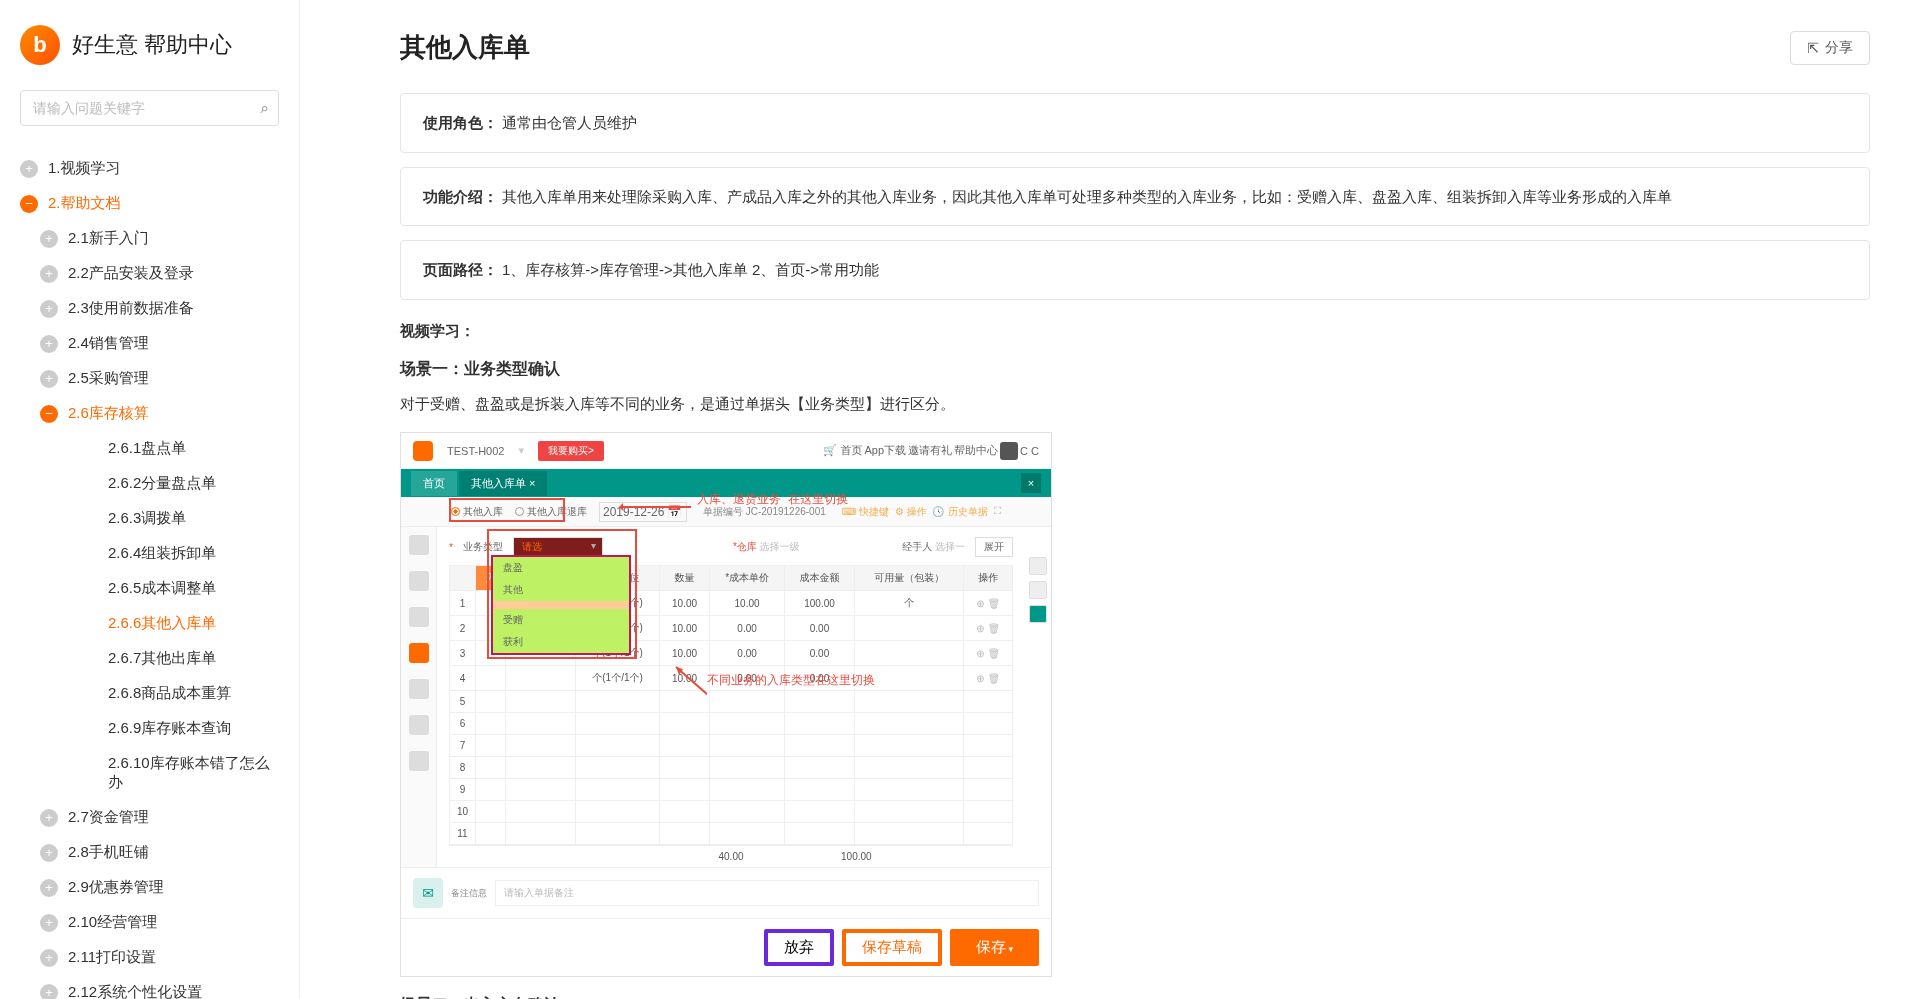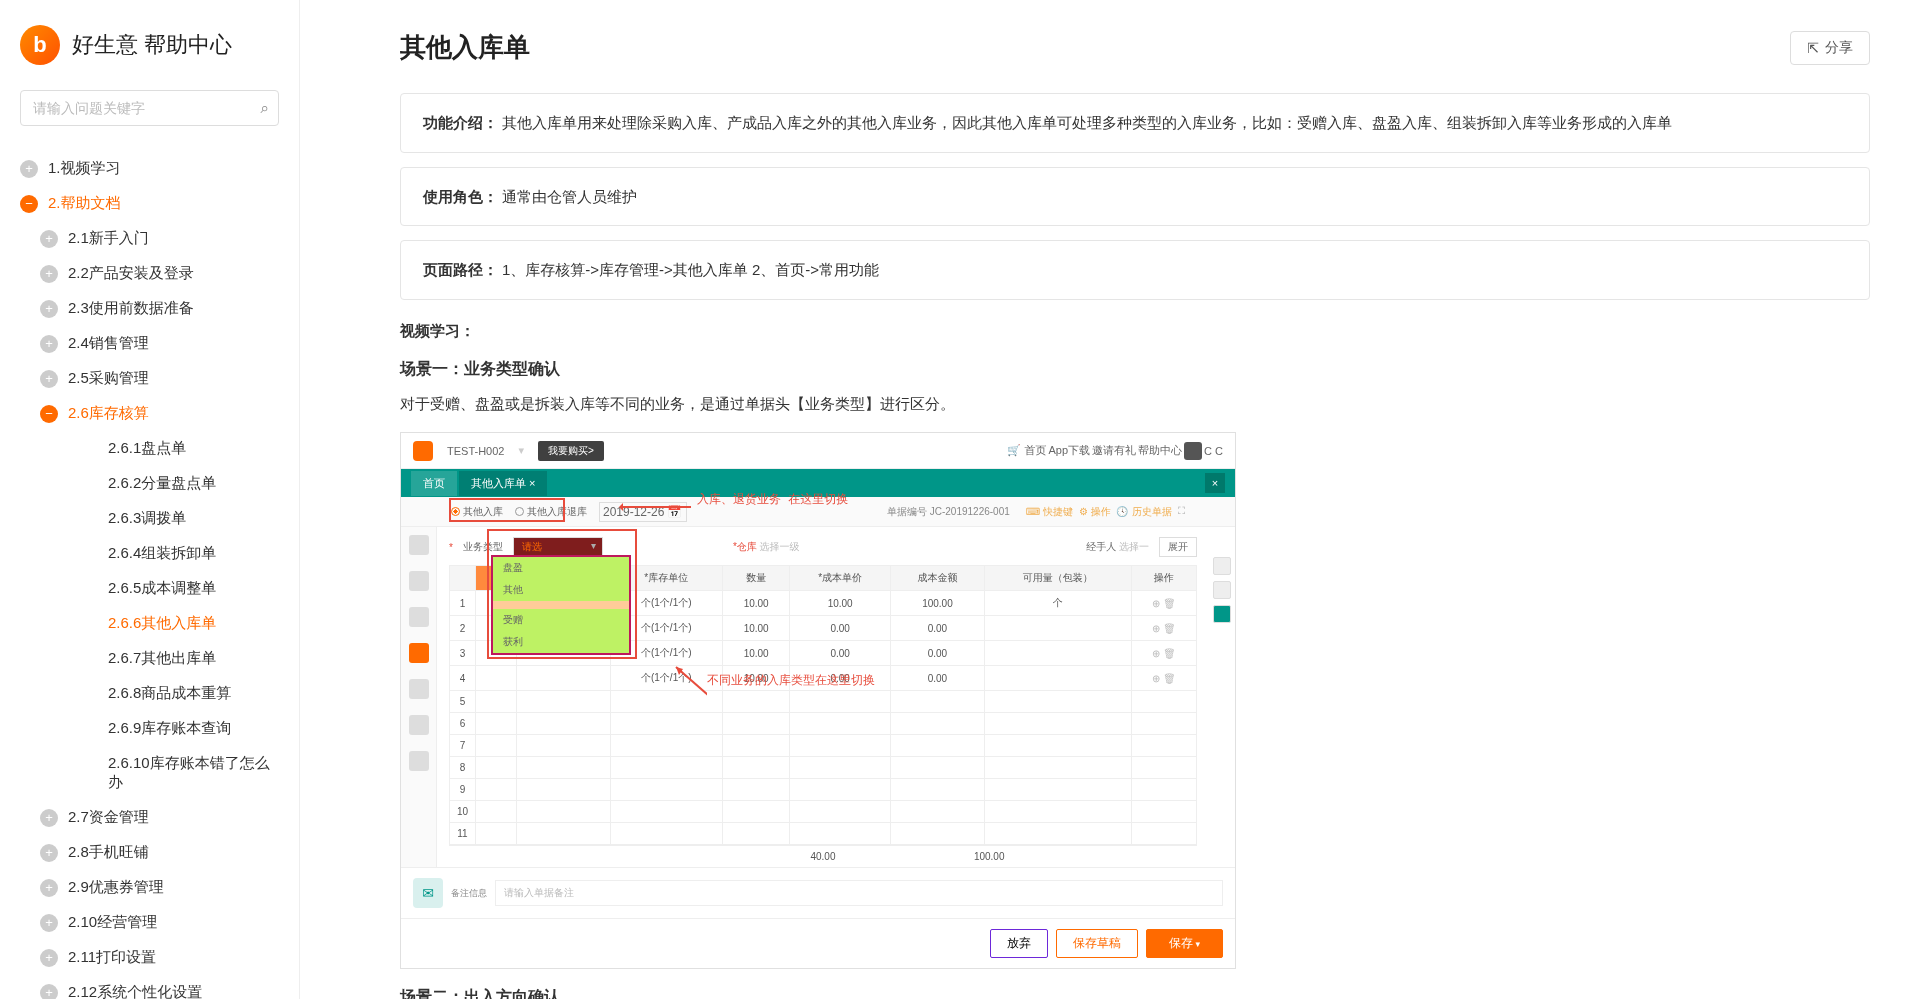--- a/index.html
+++ b/index.html
@@ -24,25 +24,25 @@
 .nav-leaf.active { color: #ff6a00; }
 .main { flex: 1; padding: 30px 50px 40px 100px; background: #fff; position: relative; }
 .page-header { display: flex; justify-content: space-between; align-items: center; margin-bottom: 28px; }
 .page-title { font-size: 26px; font-weight: 600; color: #222; }
 .share-btn { border: 1px solid #ddd; background: #fff; padding: 7px 16px; border-radius: 4px; cursor: pointer; font-size: 14px; color: #555; display: inline-flex; align-items: center; gap: 6px; }
 .info-card { border: 1px solid #e5e5e5; border-radius: 4px; padding: 16px 22px; margin-bottom: 14px; font-size: 15px; line-height: 1.7; color: #333; }
 .info-label { font-weight: 600; margin-right: 4px; }
 .steps-title { font-size: 15px; font-weight: 600; margin: 22px 0 14px; }
 .scene-title { font-size: 16px; font-weight: 700; margin: 18px 0 10px; }
 .para { font-size: 15px; line-height: 1.9; margin-bottom: 8px; color: #333; }
-.screenshot-box { border: 1px solid #e0e0e0; margin: 14px 0 18px; width: 836px; }
+.screenshot-box { border: 1px solid #e0e0e0; margin: 14px 0 18px; width: 652px; }
 .ss-topbar { height: 36px; background: #fff; border-bottom: 1px solid #eee; display: flex; align-items: center; padding: 0 12px; font-size: 11px; color: #666; gap: 14px; }
 .ss-logo { width: 20px; height: 20px; background: #ff6a00; border-radius: 4px; }
 .ss-topbar .right { margin-left: auto; display: flex; gap: 2px; align-items: center; }
-.ss-orange-btn { background: #404040; color: #fff; padding: 3px 10px; border-radius: 2px; font-size: 10px; }
+.ss-orange-btn { background: #ef4444; color: #fff; padding: 3px 10px; border-radius: 2px; font-size: 10px; }
 .ss-tabbar { height: 28px; background: #009688; display: flex; align-items: center; padding: 0 10px; gap: 2px; font-size: 11px; color: #fff; }
 .ss-tab { padding: 5px 12px; background: rgba(255,255,255,0.15); }
 .ss-tab.active { background: rgba(0,0,0,0.15); }
 .ss-close { margin-left: auto; background: #00796b; width: 20px; height: 20px; display: flex; align-items: center; justify-content: center; }
 .ss-toolbar { height: 30px; background: #fafafa; border-bottom: 1px solid #eee; display: flex; align-items: center; padding: 0 50px 0 50px; font-size: 10px; color: #666; gap: 12px; position: relative; }
 .ss-redbox1 { position: absolute; left: 48px; top: 1px; width: 116px; height: 24px; border: 2px solid #e74c3c; }
 .ss-radio { display: inline-flex; align-items: center; gap: 3px; font-size: 10px; }
 .ss-radio .dot { width: 9px; height: 9px; border-radius: 50%; border: 1px solid #999; }
 .ss-radio.checked .dot { border-color: #ff6a00; background: radial-gradient(circle, #ff6a00 40%, transparent 45%); }
 .ss-date { border: 1px solid #ddd; padding: 2px 3px; font-size: 12px; }
@@ -71,21 +71,21 @@
 .ss-arrow2 { width: 46px; height: 46px; position: relative; }
 .ss-right-icons { width: 26px; display: flex; flex-direction: column; gap: 6px; padding-top: 30px; align-items: center; }
 .ss-right-icon { width: 18px; height: 18px; background: #eee; border: 1px solid #ddd; border-radius: 2px; }
 .ss-right-icon.teal { background: #009688; }
 .ss-totals { display: flex; font-size: 10px; border-top: 1px solid #eee; padding: 5px 0; color: #555; }
 .ss-totals span { flex: 1; text-align: center; }
 .ss-remark { display: flex; align-items: center; gap: 8px; padding: 10px 12px; border-top: 1px solid #eee; font-size: 10px; }
 .ss-remark-icon { width: 30px; height: 30px; background: #d9f0ee; border-radius: 4px; display: flex; align-items: center; justify-content: center; color: #009688; font-size: 14px; }
 .ss-remark-input { flex: 1; border: 1px solid #eee; padding: 5px 8px; color: #bbb; font-size: 10px; }
 .ss-footer { display: flex; justify-content: flex-end; gap: 8px; padding: 10px 12px; border-top: 1px solid #eee; }
-.ss-btn { padding: 5px 16px; font-size: 12px; border: 1px solid #6d28d9; background: #fff; cursor: pointer; border-radius: 2px; }
+.ss-btn { padding: 5px 16px; font-size: 15px; border: 4px solid #6d28d9; background: #fff; cursor: pointer; border-radius: 2px; }
 .ss-btn.outline { border-color: #ff6a00; color: #ff6a00; }
 .ss-btn.solid { background: #ff6a00; color: #fff; border-color: #ff6a00; padding: 5px 22px; }
 .ss-btn.solid::after { content: ' ▾'; font-size: 9px; }
 </style>
 </head>
 <body>
 
 <div class="container">
   <aside class="sidebar">
     <div class="logo-row">
@@ -172,22 +172,22 @@
 
   <main class="main">
     <div class="page-header">
       <h1 class="page-title">其他入库单</h1>
       <button class="share-btn">
           <span>⇱</span>
           <span>分享</span>
         </button>
     </div>
 
+    <div class="info-card"><span class="info-label">使用角色：</span><span>通常由仓管人员维护</span></div>
     <div class="info-card"><span class="info-label">功能介绍：</span><span>其他入库单用来处理除采购入库、产成品入库之外的其他入库业务，因此其他入库单可处理多种类型的入库业务，比如：受赠入库、盘盈入库、组装拆卸入库等业务形成的入库单</span></div>
-    <div class="info-card"><span class="info-label">使用角色：</span><span>通常由仓管人员维护</span></div>
     <div class="info-card"><span class="info-label">页面路径：</span><span>1、库存核算-&gt;库存管理-&gt;其他入库单 2、首页-&gt;常用功能</span></div>
 
     <div class="steps-title">视频学习：</div>
     <div class="scene-title">场景一：业务类型确认</div>
     <p class="para">对于受赠、盘盈或是拆装入库等不同的业务，是通过单据头【业务类型】进行区分。</p>
 
     <div class="screenshot-box">
       <div class="ss-topbar">
         <div class="ss-logo"></div>
         <span>TEST-H002</span>

